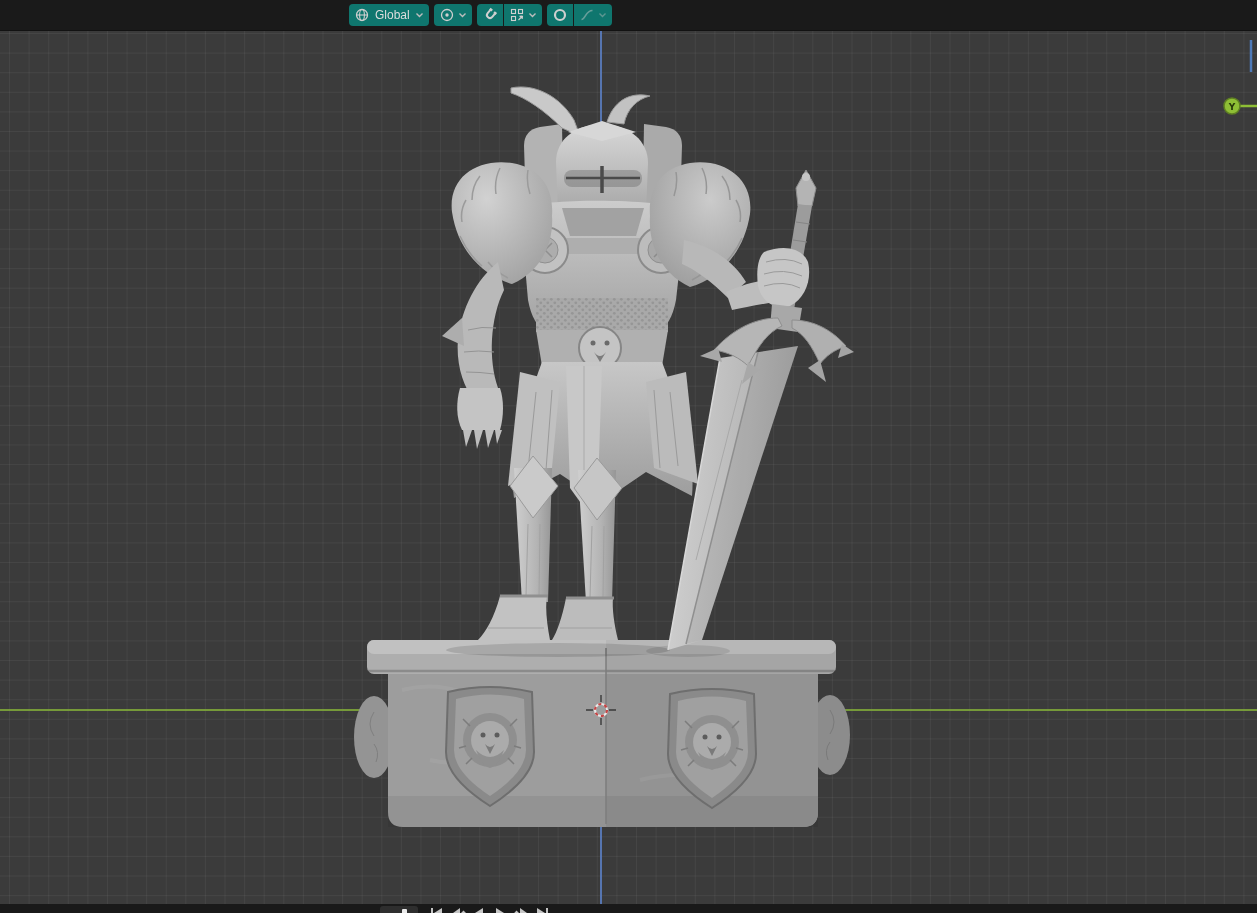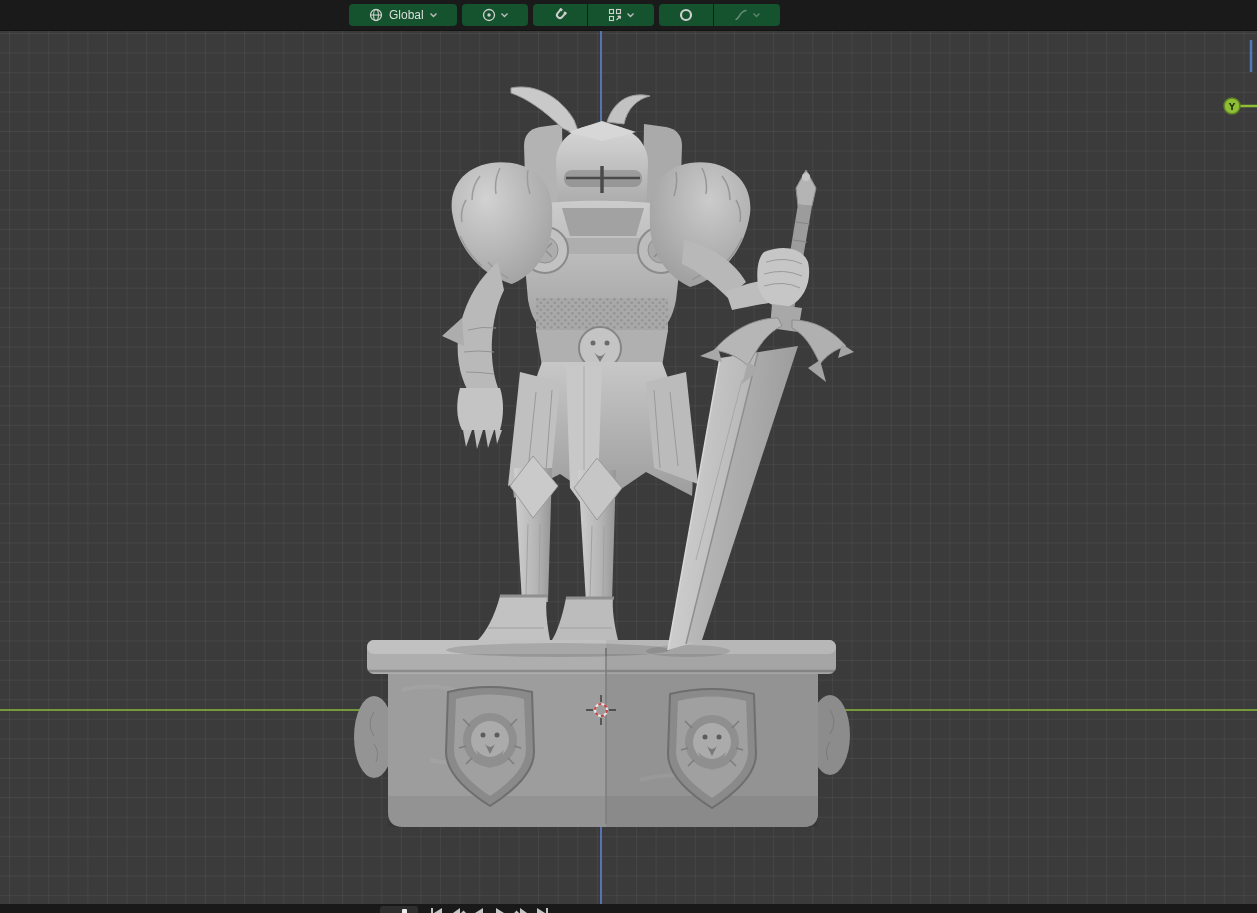--- a/index.html
+++ b/index.html
@@ -4,22 +4,22 @@
 <style>
   html,body{margin:0;padding:0;background:#222;}
   .app{position:relative;width:1257px;height:913px;overflow:hidden;
        font-family:"DejaVu Sans","Liberation Sans",sans-serif;background:#3b3b3b;}
 
   
   .topbar{position:absolute;top:0;left:0;right:0;height:30px;background:#1a1a1a;
           border-bottom:1px solid #121212;z-index:8;}
   .toolbar{position:absolute;left:349px;top:4px;height:22px;display:flex;align-items:center;gap:5px;}
   .grp{display:flex;align-items:center;gap:1px;}
-  .btn{display:flex;align-items:center;gap:3px;background:#14532d;border:none;margin:0;
-       height:22px;padding:0 19px;border-radius:4px;color:#dddddd;font-size:12px;cursor:default;}
+  .btn{display:flex;align-items:center;gap:3px;background:#0f766e;border:none;margin:0;
+       height:22px;padding:0 5px;border-radius:4px;color:#dddddd;font-size:12px;cursor:default;}
   .grp .btn{border-radius:0;}
   .grp .btn:first-child{border-radius:4px 0 0 4px;}
   .grp .btn:last-child{border-radius:0 4px 4px 0;}
   .btn svg{display:block;}
   .btn.dim svg{opacity:.45;}
   .lbl{color:#dddddd;font-size:12px;line-height:22px;padding:0 2px;}
 
   
   .viewport{position:absolute;top:30px;left:0;width:1257px;height:874px;
     background-color:#3b3b3b;

